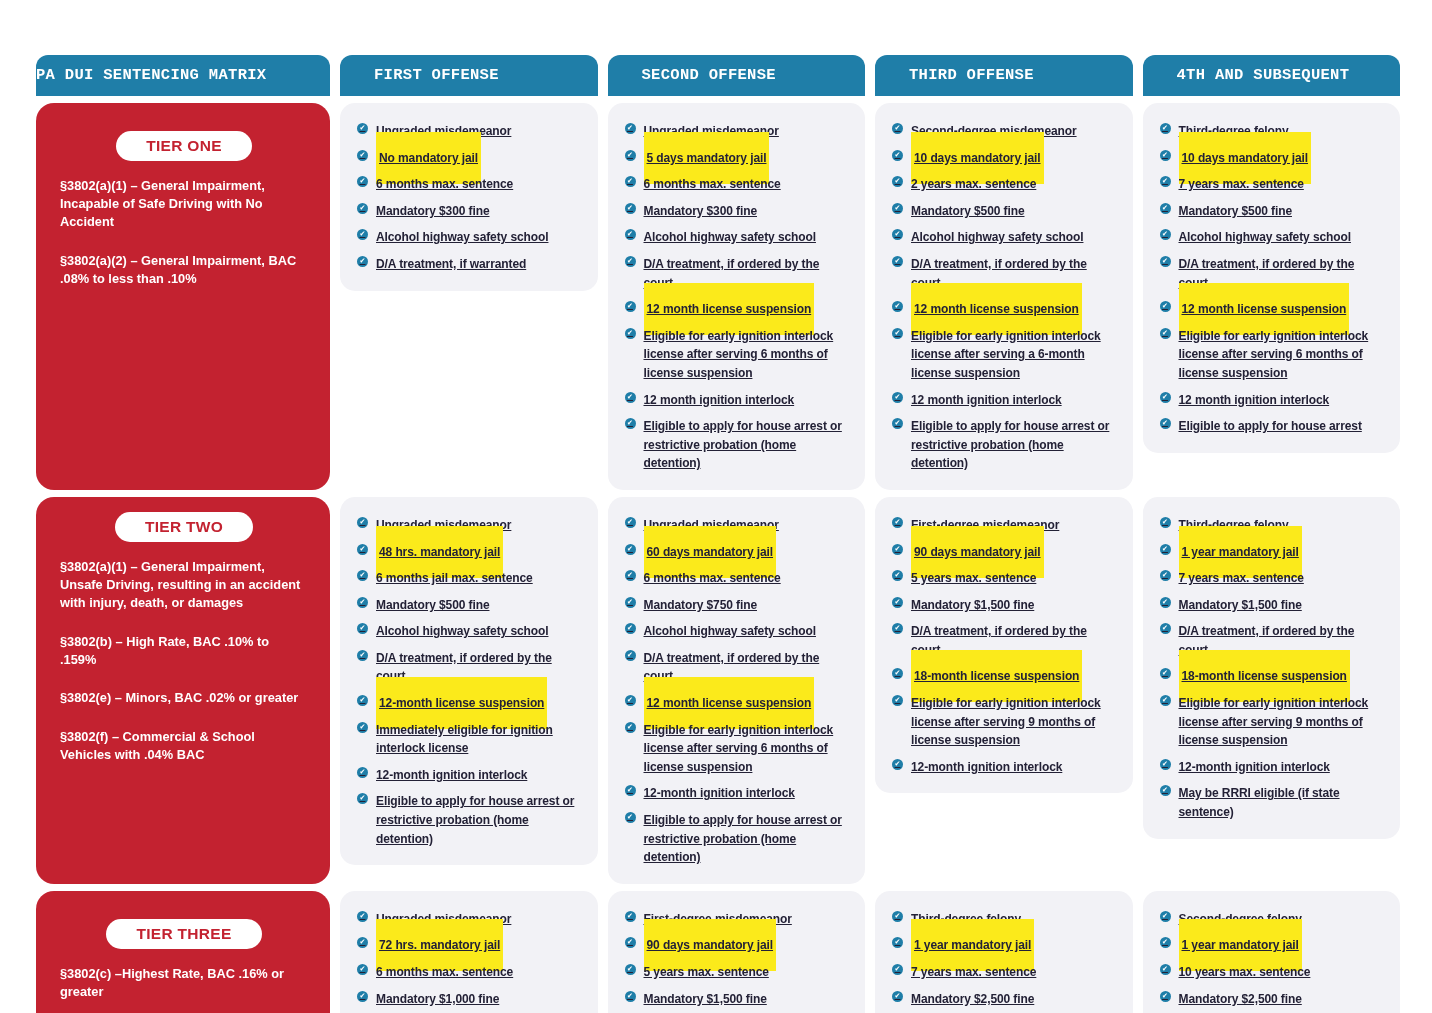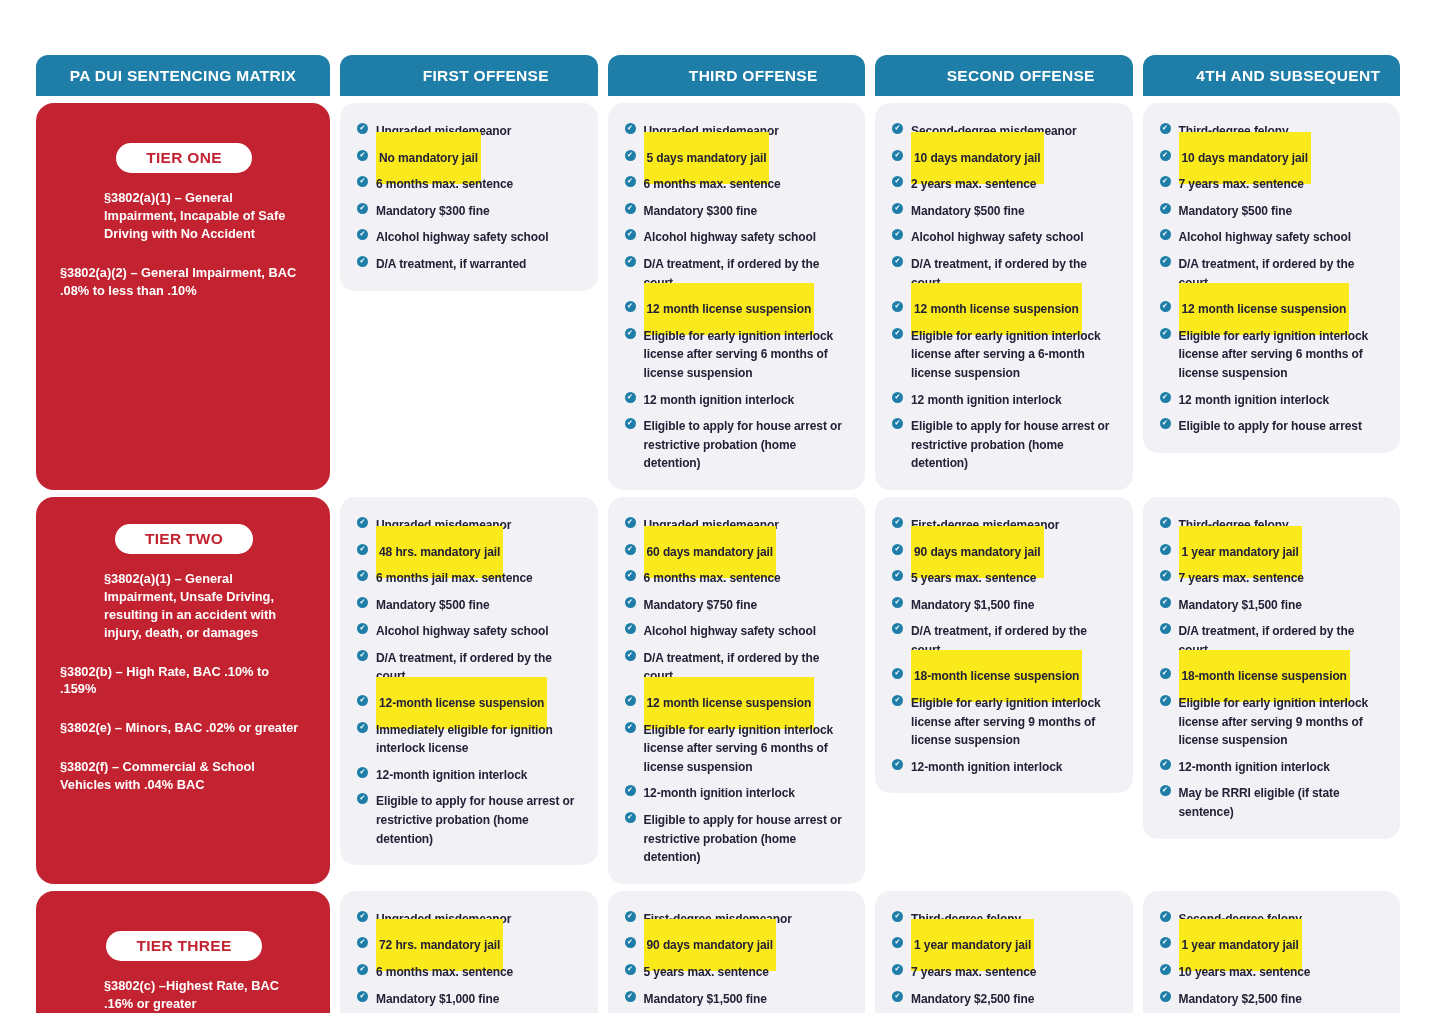--- a/index.html
+++ b/index.html
@@ -16,56 +16,58 @@
   .row + .row { margin-top:7px; }
 
   .col-label { flex:0 0 294px; }
   .col-off   { flex:1 1 0; min-width:0;padding-left:34px; }
 
   
   .hdr {
     background:#1f7ea8; color:#ffffff;
     border-radius:12px 12px 0 0;
     height:41px; line-height:41px;
-    text-align:center; font-weight:700; font-size:15.5px;
+    text-align:left; font-weight:700; font-size:15.5px;
     letter-spacing:.3px;
+    font-family:Liberation Mono, monospace;
   }
 
   
   .tier-row { align-items:stretch; }
   .tier-row .cell { align-self:flex-start; }
   .tier-row .tier-card { align-self:stretch; }
 
   
   .tier-card {
     background:#c32230; color:#ffffff;
     border-radius:18px;
     padding:28px 22px 24px 24px;
   }
   .tier-card.pad-sm { padding-top:15px; }
   .pill {
     background:#ffffff; color:#c32230;
     font-weight:700; font-size:15.5px; letter-spacing:.3px;
     border-radius:999px;
-    width:fit-content; margin:12px auto 16px auto;
+    width:fit-content; margin:0 auto 16px auto;
     padding:6px 30px;
   }
   .statutes { list-style:none; }
   .statute {
     font-weight:700; font-size:12.8px; line-height:1.4;
     margin-top:21px;
   }
-  .statute:first-child { margin-top:0;margin-left:44px; }
+  .statute:first-child { margin-top:0; }
 
   
   .cell {
     background:#f2f2f6;
     border-radius:15px;
     padding:18px 14px 18px 17px;
     min-height:140px;
+    text-decoration:underline;
   }
   .items { list-style:none; }
   .item { display:flex; gap:8px; }
   .item + .item { margin-top:8px; }
   .check {
     flex:0 0 11px; width:11px; height:11px;
     margin-top:2px;
     background:#1f7ea8; border-radius:50%;
     color:#ffffff; text-align:center;
     display:inline-flex; align-items:center; justify-content:center;
@@ -93,22 +95,22 @@
   .r3 { min-height:298px; }
 </style>
 </head>
 <body>
 
 <div class="page">
 
   <div class="row">
     <div class="hdr col-label">PA DUI SENTENCING MATRIX</div>
     <div class="hdr col-off">FIRST OFFENSE</div>
+    <div class="hdr col-off">SECOND OFFENSE</div>
     <div class="hdr col-off">THIRD OFFENSE</div>
-    <div class="hdr col-off">SECOND OFFENSE</div>
     <div class="hdr col-off">4TH AND SUBSEQUENT</div>
   </div>
 
   <div class="row tier-row r1">
     <aside class="tier-card col-label">
       <div class="pill">
         <span>TIER ONE</span>
       </div>
       <ul class="statutes">
 

